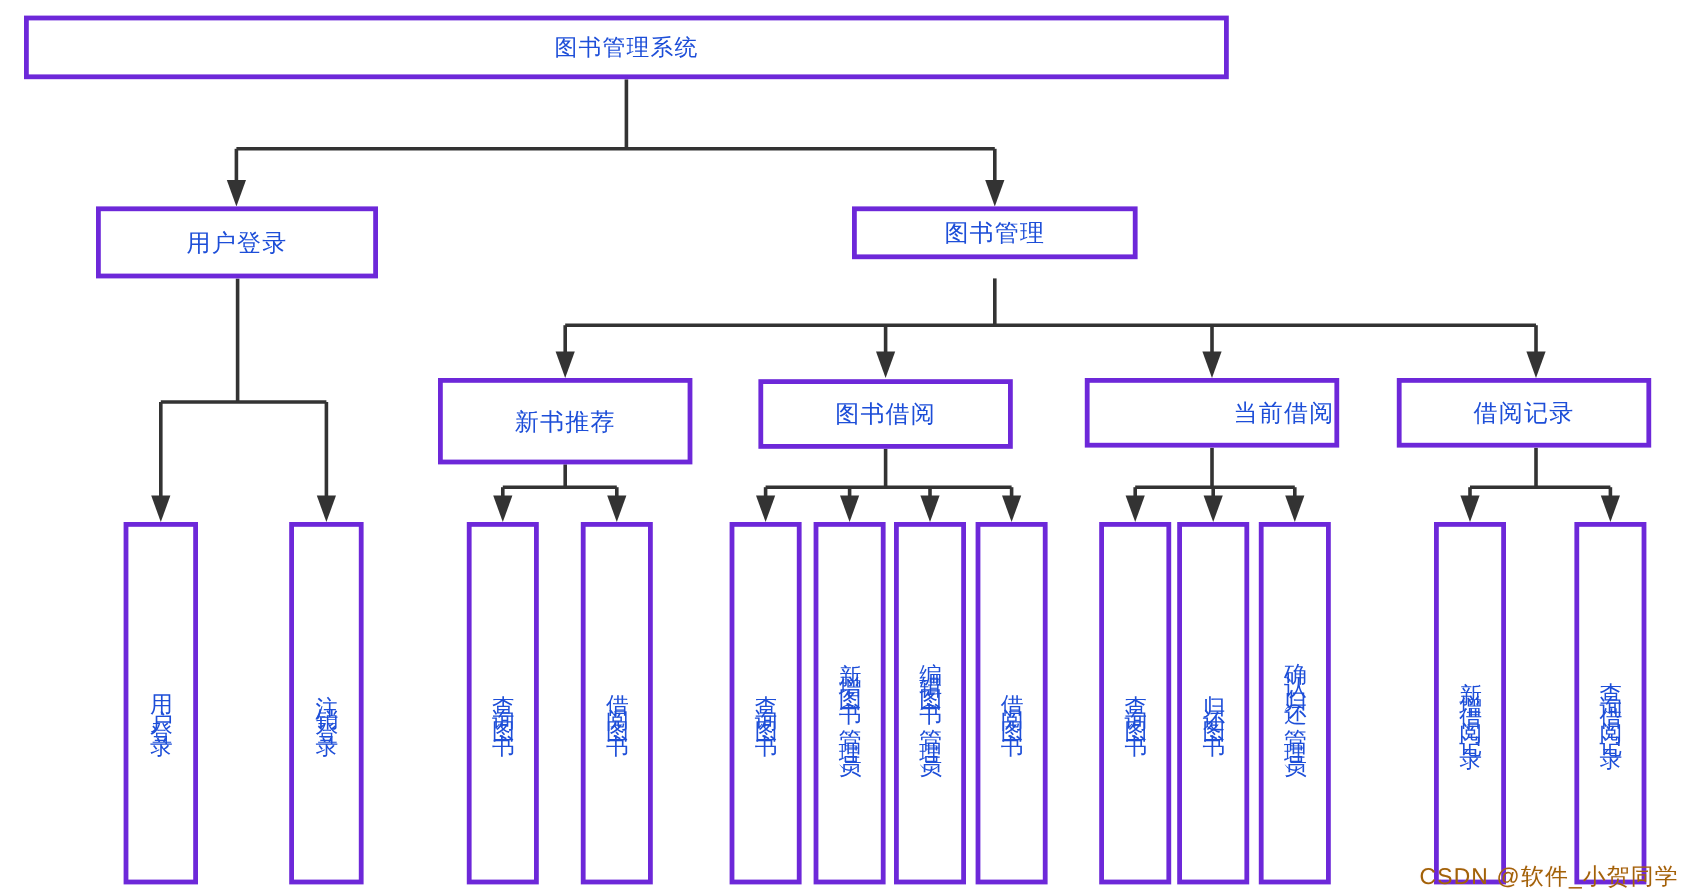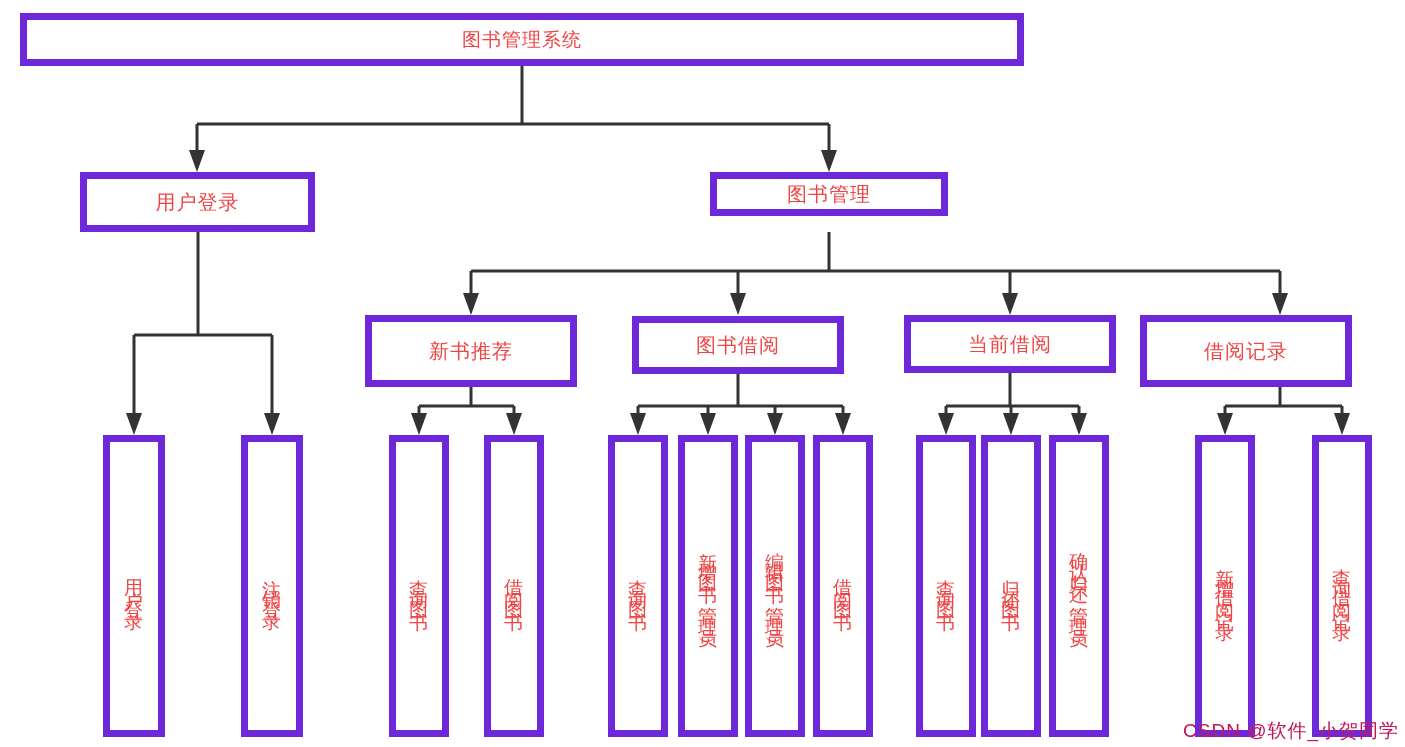--- a/index.html
+++ b/index.html
@@ -17,45 +17,45 @@
   }
   .wires {
     position: absolute;
     left: 0; top: 0;
     width: 1405px; height: 747px;
     pointer-events: none;
   }
   .node {
     position: absolute;
     box-sizing: border-box;
-    border: 7px solid #6d28d9;
+    border: 4px solid #6d28d9;
     background: #ffffff;
     display: flex;
     align-items: center;
     justify-content: center;
-    color: #ef4444;
+    color: #1d4ed8;
     z-index: 2;
     font-family: Liberation Serif, serif;
   }
   .hnode { font-size: 20px; letter-spacing: 1px; }
   .root-node { font-size: 19px; }
   .vnode span.vtext {
     writing-mode: vertical-rl;
     text-orientation: mixed;
     font-size: 19px;
     letter-spacing: 11px;
     line-height: 1;
     white-space: nowrap;
   }
   .watermark {
     position: absolute;
     right: 6px;
     bottom: 3px;
     font-size: 19px;
-    color: #be185d;
+    color: #a16207;
     letter-spacing: 1px;
     z-index: 3;
     text-shadow: 0 0 1px rgba(255,120,120,0.25);
   }
 </style>
 </head>
 <body>
 
 <div class="canvas">
 
@@ -158,24 +158,24 @@
   <div class="node hnode" style="left:710px; top:172px; width:238px; height:44px;">
     <span>图书管理</span>
   </div>
 
   <div class="node hnode" style="left:365px; top:315px; width:212px; height:72px;">
     <span>新书推荐</span>
   </div>
   <div class="node hnode" style="left:632px; top:316px; width:212px; height:58px;">
     <span>图书借阅</span>
   </div>
-  <div class="node hnode" style="left:904px; top:315px; width:212px; height:58px;">
+  <div class="node hnode" style="left:904px; top:315px; width:212px; height:58px;justify-content:flex-end;">
     <span>当前借阅</span>
   </div>
-  <div class="node hnode" style="left:1140px; top:315px; width:212px; height:72px;">
+  <div class="node hnode" style="left:1164px; top:315px; width:212px; height:58px;">
     <span>借阅记录</span>
   </div>
 
   <div class="node vnode" style="left:103px; top:435px; width:62px; height:302px;">
     <span class="vtext">用户登录</span>
   </div>
   <div class="node vnode" style="left:241px; top:435px; width:62px; height:302px;">
     <span class="vtext">注销登录</span>
   </div>
 

